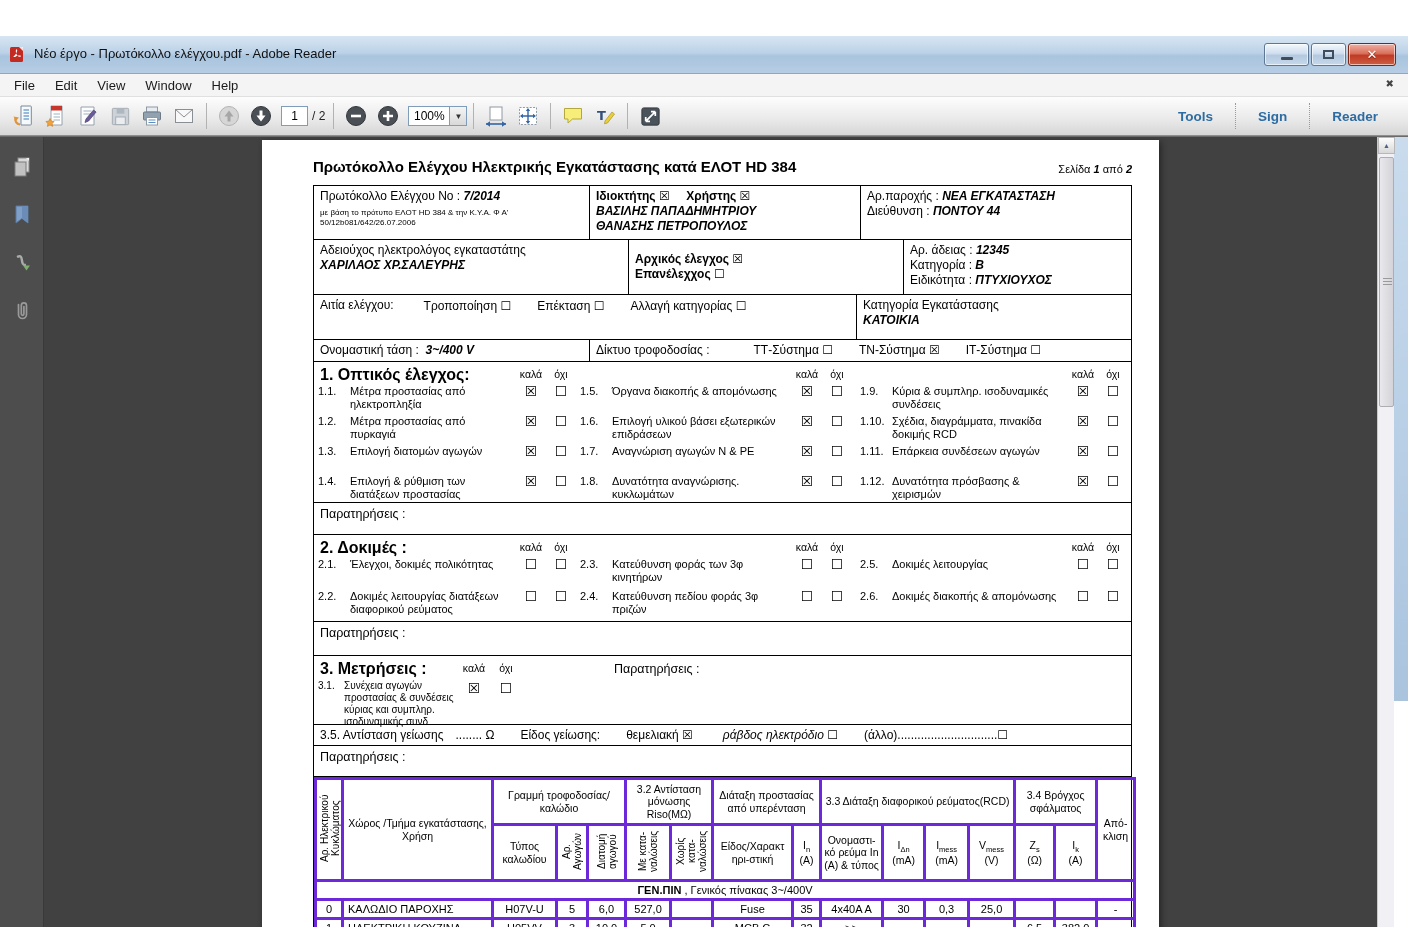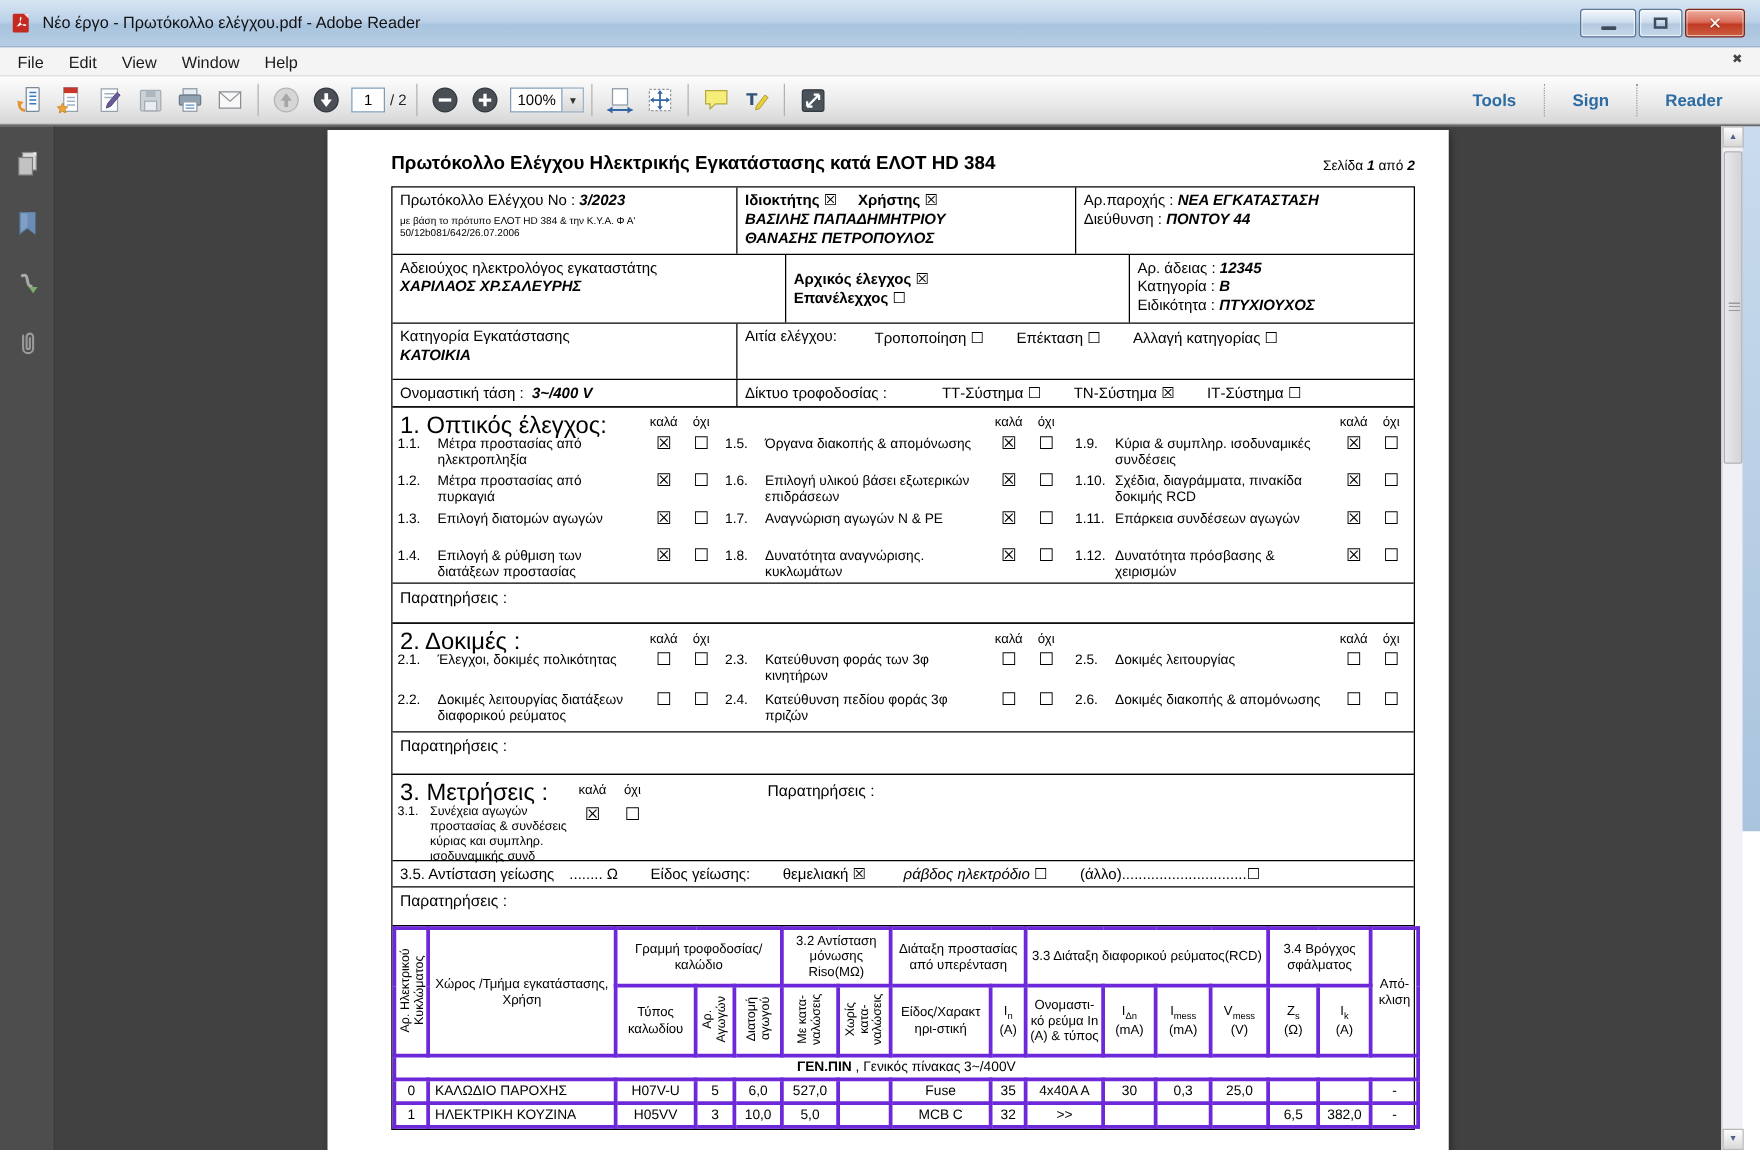--- a/index.html
+++ b/index.html
@@ -1,20 +1,20 @@
 <!DOCTYPE html>
 <html><head>
 <meta charset="utf-8">
 <style>
   * { margin:0; padding:0; box-sizing:border-box; }
   html,body { width:1408px; height:927px; overflow:hidden; }
   body { font-family:"Liberation Sans","DejaVu Sans",sans-serif; }
 
   .window { position:relative; width:1408px; height:665px;
-    background:linear-gradient(#cfe0f0,#aac4de); }
+    background:linear-gradient(#cfe0f0,#aac4de);margin-top:36px; }
 
   
   .titlebar { position:relative; height:38px;
     background:linear-gradient(#d7e5f2 0%,#bcd2e8 45%,#a9c4de 55%,#b6cde4 100%);
     border-bottom:1px solid #8fa8c0; }
   .titlebar .app-icon { position:absolute; left:10px; top:10px; width:17px; height:17px; }
   .titlebar .title-text { position:absolute; left:34px; top:10px; font-size:13px; color:#111; }
   .winbtn { position:absolute; top:7px; height:23px; border:1px solid #5d7795; border-radius:3px;
     display:flex; align-items:center; justify-content:center;
     background:linear-gradient(#f3f8fc,#cfdeee 45%,#b3c9e0 55%,#c7d8ea); box-shadow:inset 0 0 0 1px rgba(255,255,255,.6); }
@@ -81,21 +81,21 @@
   .note { font-size:8px; line-height:1.2; margin-top:4px; }
   .r1c1 { width:275px; } .r1c2 { width:271px; } .r1c3 { flex:1; }
   .r2c1 { width:275px; } .r2c2 { width:314px; } .r2c3 { flex:1; }
   .r3c1 { width:275px; } .r3c2 { flex:1; }
   .opt-row { display:flex; gap:26px; margin-top:1px; }
   .h54{min-height:53px;} .h55{min-height:54px;} .h45{min-height:44px;} .h22{min-height:21px;}
 
   
   .sec { position:relative; border-bottom:1px solid #000; border-top:1px solid #000; margin-top:-1px; }
   .sec1 { height:142px; } .sec2 { height:88px; } .sec3 { height:70px; }
-  .sec-title { position:absolute; left:6px; top:4px; font-size:19px; font-weight:normal; }
+  .sec-title { position:absolute; left:6px; top:4px; font-size:16px; font-weight:bold; }
   .chk-col { position:absolute; top:2px; }
   .cc1 { left:4px; width:258px; } .cc2 { left:266px; width:272px; } .cc3 { left:546px; width:268px; }
   .chk-head { display:flex; height:19px; align-items:center; }
   .chk-head .sp { flex:1; }
   .chk-head .h { width:30px; text-align:center; font-size:10.5px; }
   .chk-item { display:flex; align-items:flex-start; }
   .sec1 .chk-item { height:30px; } .sec2 .chk-item { height:32px; }
   .chk-item .n { width:32px; font-size:11px; padding-top:2px; }
   .chk-item .l { flex:1; font-size:11px; line-height:1.15; padding-top:2px; padding-right:2px; }
   .cb { width:30px; text-align:center; font-size:14px; line-height:1;
@@ -323,21 +323,21 @@
             <span class="doc-pageno">
               <span>Σελίδα</span> <b>1</b>
               <span>από</span> <b>2</b>
             </span>
           </div>
 
           <div class="form">
 
             <div class="frow">
               <div class="fcell r1c1 h54">
-                <span>Πρωτόκολλο Ελέγχου Νο :</span> <span class="bi">3/2023</span>
+                <span>Πρωτόκολλο Ελέγχου Νο :</span> <span class="bi">7/2014</span>
                 <div class="note">
                   <span>με βάση το πρότυπο ΕΛΟΤ HD 384 &amp; την Κ.Υ.Α. Φ Α'</span><br><span>50/12b081/642/26.07.2006</span>
                 </div>
               </div>
               <div class="fcell r1c2">
                 <span class="bold">Ιδιοκτήτης ☒</span>&nbsp;&nbsp;&nbsp;&nbsp;
                 <span class="bold">Χρήστης ☒</span>
                 <div class="bi">ΒΑΣΙΛΗΣ ΠΑΠΑΔΗΜΗΤΡΙΟΥ</div>
                 <div class="bi">ΘΑΝΑΣΗΣ ΠΕΤΡΟΠΟΥΛΟΣ</div>
               </div>
@@ -357,33 +357,33 @@
                 <div class="bold">Επανέλεχχος  ☐</div>
               </div>
               <div class="fcell r2c3">
                 <div><span>Αρ. άδειας :</span> <span class="bi">12345</span></div>
                 <div><span>Κατηγορία :</span> <span class="bi">Β</span></div>
                 <div><span>Ειδικότητα :</span> <span class="bi">ΠΤΥΧΙΟΥΧΟΣ</span></div>
               </div>
             </div>
 
             <div class="frow">
-              <div class="fcell r3c1 h45">
-                <div>Κατηγορία Εγκατάστασης</div>
-                <div class="bi">ΚΑΤΟΙΚΙΑ</div>
-              </div>
               <div class="fcell r3c2">
                 <div style="display:flex; gap:30px;">
                   <span>Αιτία ελέγχου:</span>
                   <span class="opt-row">
                     <span>Τροποποίηση ☐</span>
                     <span>Επέκταση ☐</span>
                     <span>Αλλαγή κατηγορίας ☐</span>
                   </span>
                 </div>
+              </div>
+              <div class="fcell r3c1 h45">
+                <div>Κατηγορία Εγκατάστασης</div>
+                <div class="bi">ΚΑΤΟΙΚΙΑ</div>
               </div>
             </div>
 
             <div class="frow">
               <div class="fcell r3c1 h22">
                 <span>Ονομαστική τάση :</span>&nbsp; <span class="bi">3~/400 V</span>
               </div>
               <div class="fcell r3c2">
                 <div style="display:flex; gap:44px;">
                   <span>Δίκτυο τροφοδοσίας :</span>

